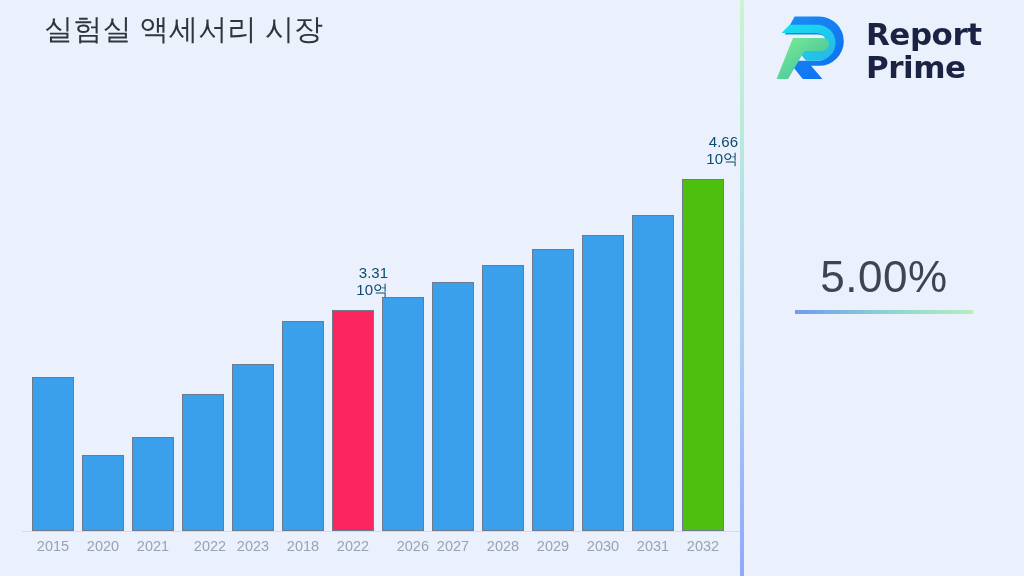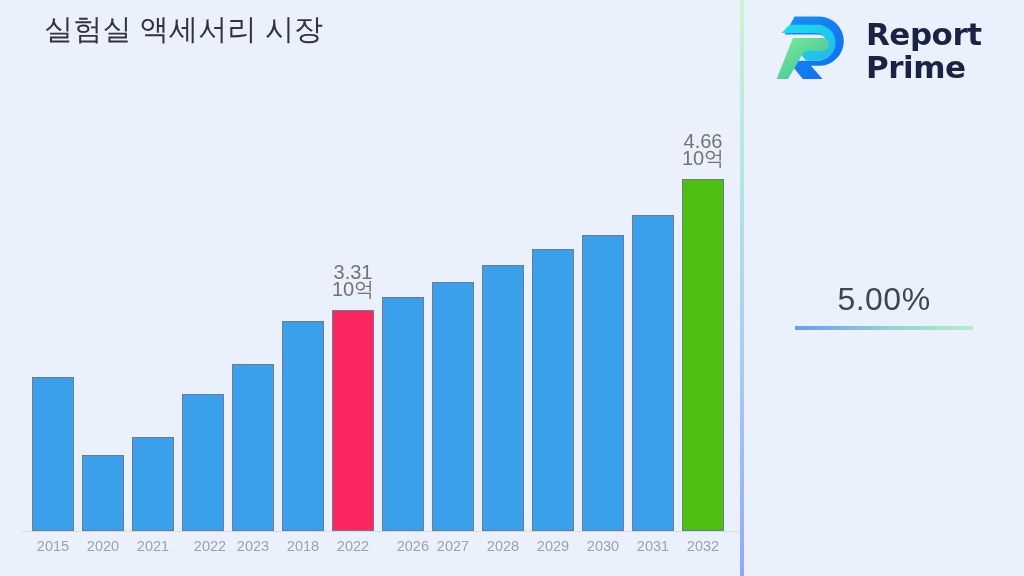--- a/index.html
+++ b/index.html
@@ -36,22 +36,22 @@
   .bar-group { position: absolute; bottom: 45px; }
   .bar {
     position: absolute; bottom: 0; width: 42px;
     border: 1px solid #6d7b8c;
     background: #3aa0eb;
   }
   .bar.highlight-current { background: #fb255f; border-color: #6d7b8c; }
   .bar.highlight-forecast { background: #4cbf0f; border-color: #6d7b8c; }
 
   .bar-label {
-    position: absolute; width: 70px; text-align: center;
-    font-size: 20px; color: #737373; line-height: 17px;
+    position: absolute; width: 70px; text-align: right;
+    font-size: 15px; color: #0c4a6e; line-height: 17px;
     white-space: nowrap;
   }
   .bar-label .v { display: block; }
   .bar-label .u { display: block; }
 
   .tick {
     position: absolute; top: 538px; width: 56px; text-align: center;
     font-size: 14.5px; color: #98a3b1;
   }
 
@@ -74,21 +74,21 @@
   #logo-text {
     font-family: "DejaVu Sans", sans-serif;
     font-weight: bold; font-size: 31px; line-height: 33px;
     color: #1b2344; letter-spacing: -0.5px;
   }
 
   #cagr-block {
     position: absolute; left: 0; top: 252px; width: 280px; text-align: center;
   }
   #cagr-value {
-    font-size: 32px; color: #3f4550; font-weight: 400; letter-spacing: 0.5px; margin-top: 29px;
+    font-size: 44px; color: #3f4550; font-weight: 400; letter-spacing: 0.5px;
   }
   #cagr-rule {
     width: 178px; height: 4px; margin: 8px auto 6px auto;
     background: linear-gradient(to right, #6f9bf0 0%, #8fd6d0 55%, #b6eec0 100%);
   }
   #cagr-caption { font-size: 18px; color: #6b7280; }
 </style>
 </head>
 <body>
 

